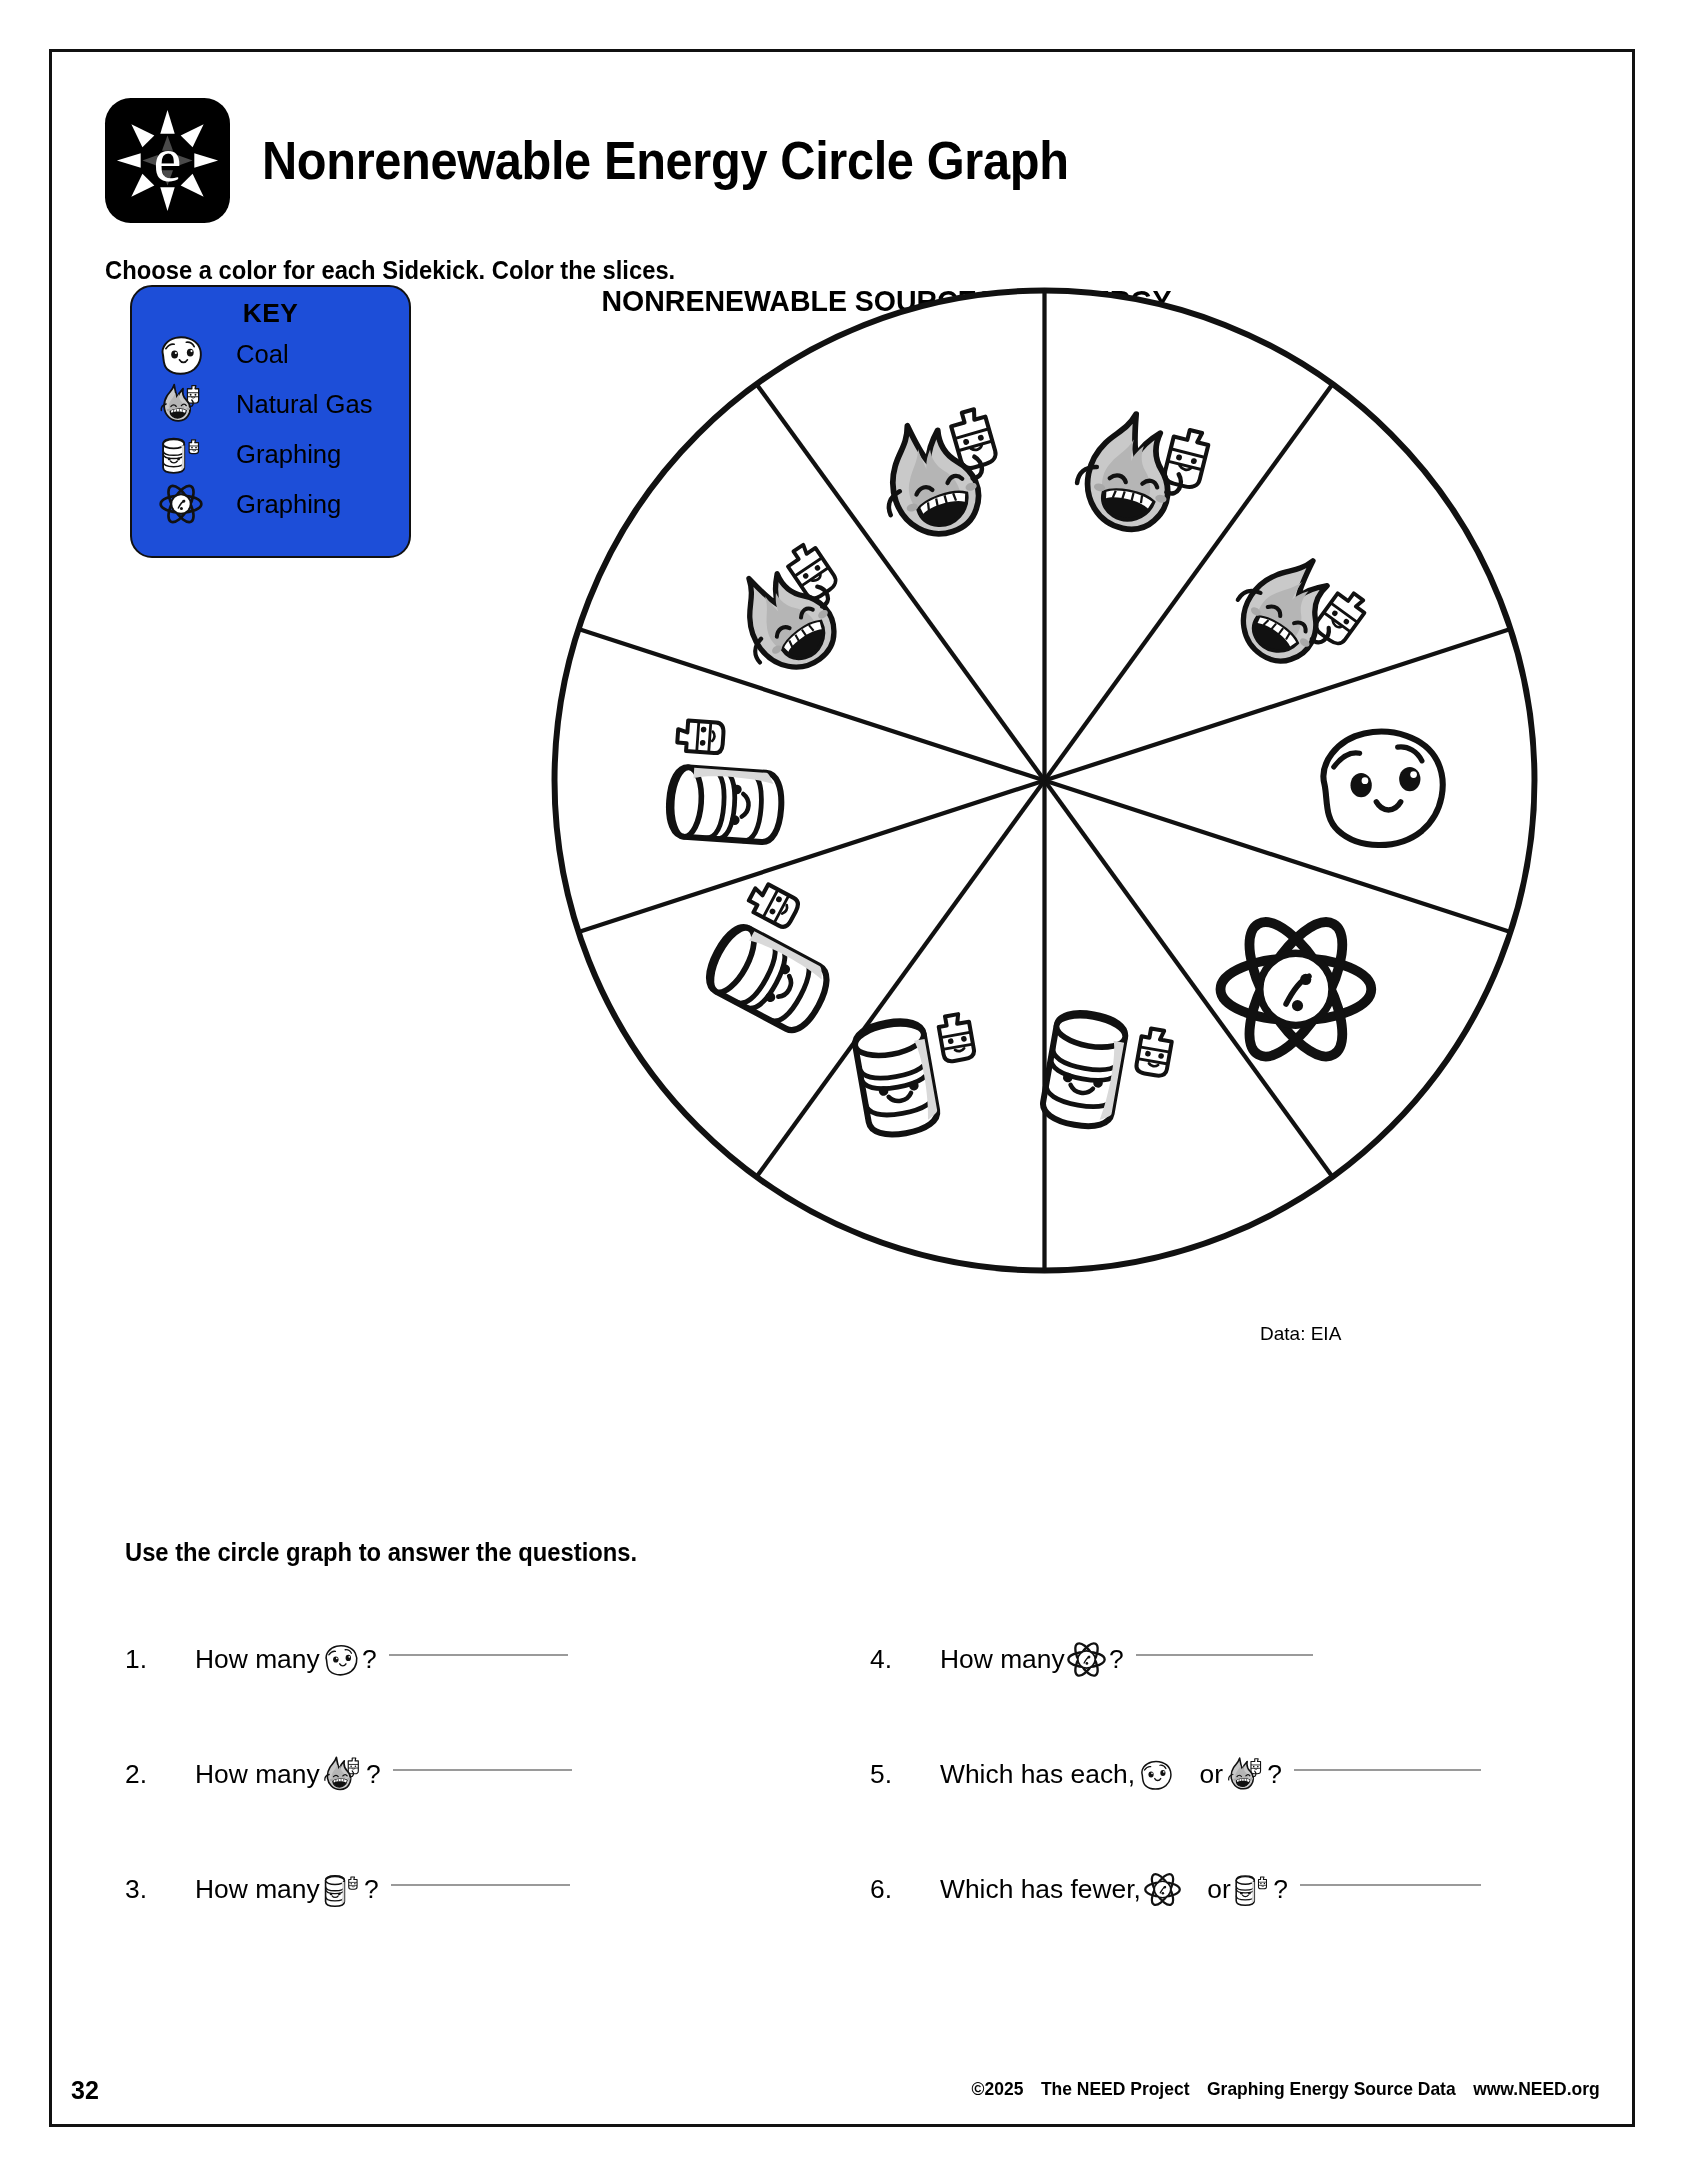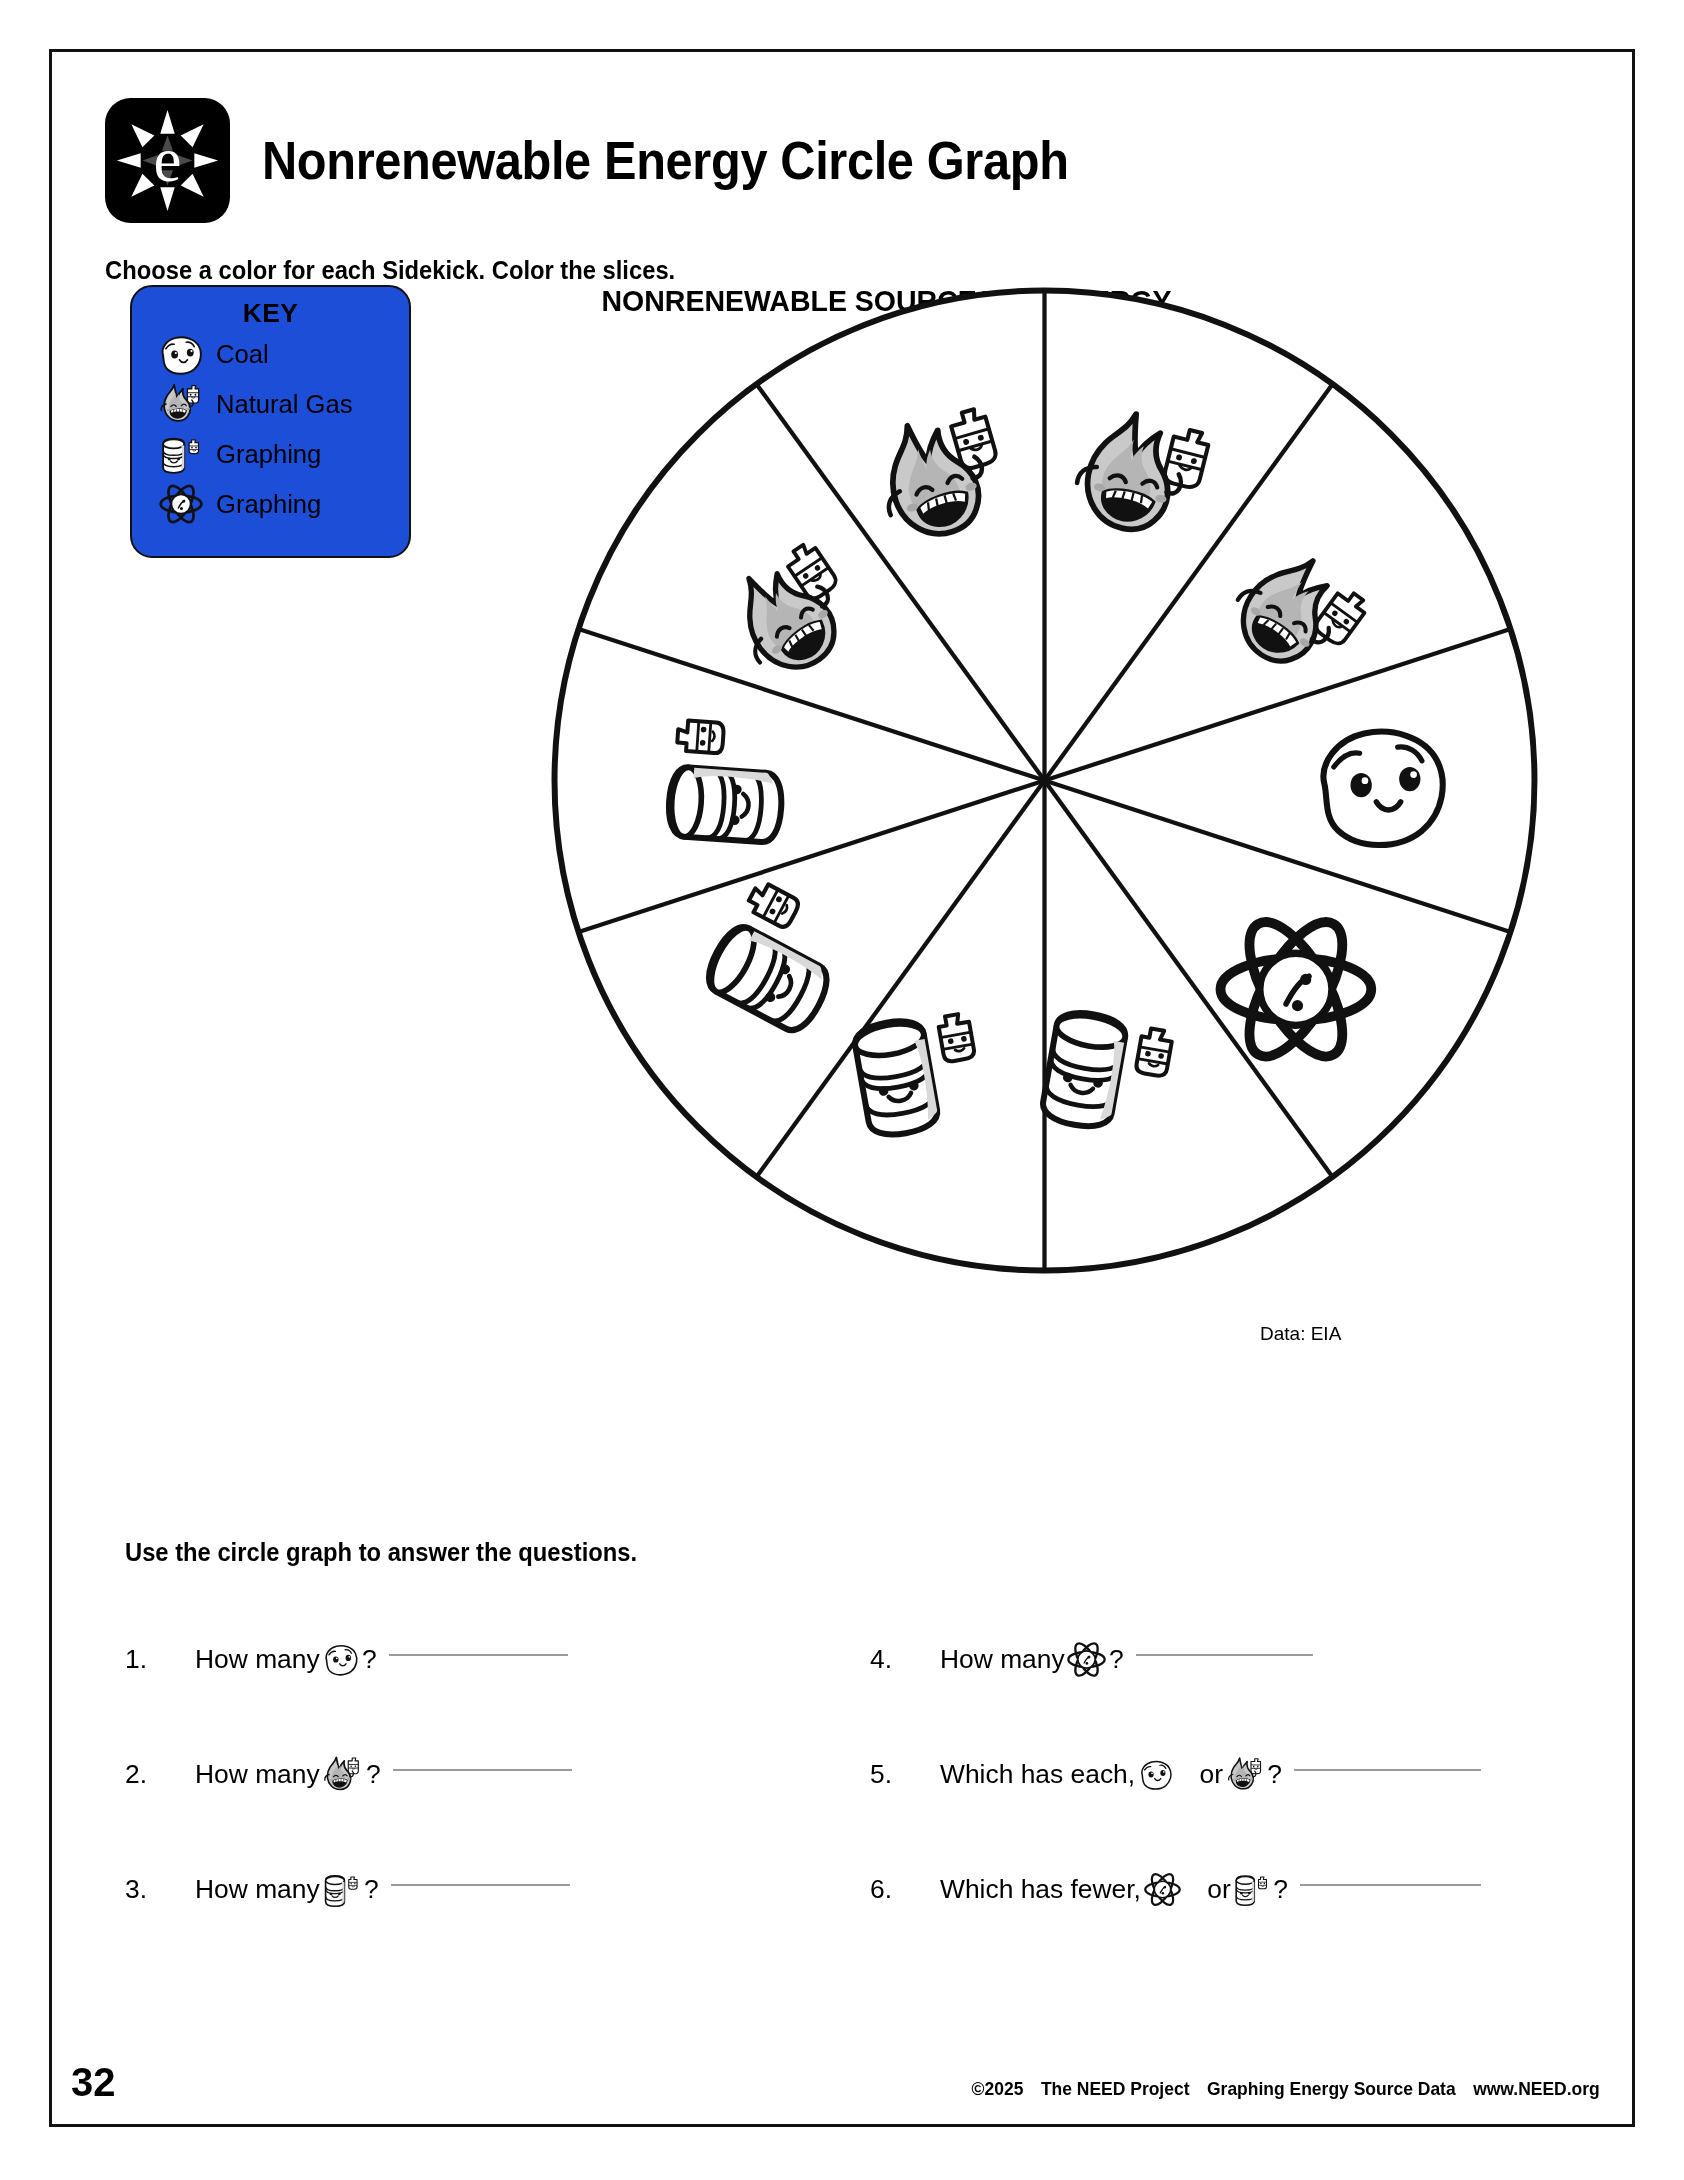--- a/index.html
+++ b/index.html
@@ -49,21 +49,21 @@
   }
   .key-title {
     text-align: center; font-size: 26.4px; font-weight: bold;
     margin-top: 11px; letter-spacing: 0.4px; color: #000;
   }
   .key-row {
     display: flex; align-items: center;
     height: 50px; padding-left: 21px;
   }
   .key-icon { width: 55px; height: 46px; flex: none; display:flex; align-items:center; justify-content:center;}
-  .key-label { font-size: 25.6px; color: #000; margin-left: 8px; white-space: nowrap; }
+  .key-label { font-size: 25.6px; color: #000; margin-left: 28px; white-space: nowrap; }
 
   
   .chart-title {
     position: absolute; left: 366px; top: 232px;
     width: 937px; text-align: center;
     font-size: 30px; font-weight: bold; color: #000;
     transform: scaleX(0.95); transform-origin: center;
     white-space: nowrap;
   }
   .chart-wrap {
@@ -98,21 +98,21 @@
     position: relative; top: -5.1px;
   }
 
   
   .footer {
     position: absolute; left: 0; bottom: 19px;
     width: 100%; height: 51px;
   }
   .page-num {
     position: absolute; left: 19px; bottom: 0;
-    font-size: 40px; font-weight: bold; color: #000;
+    font-size: 25px; font-weight: bold; color: #000;
   }
   .footer-credits {
     position: absolute; right: 32px; bottom: 5.1px;
     font-size: 19px; font-weight: bold; color: #000;
     display: flex; gap: 19px;
     transform: scaleX(0.92); transform-origin: right center;
     white-space: nowrap;
   }
 </style>
 </head>

